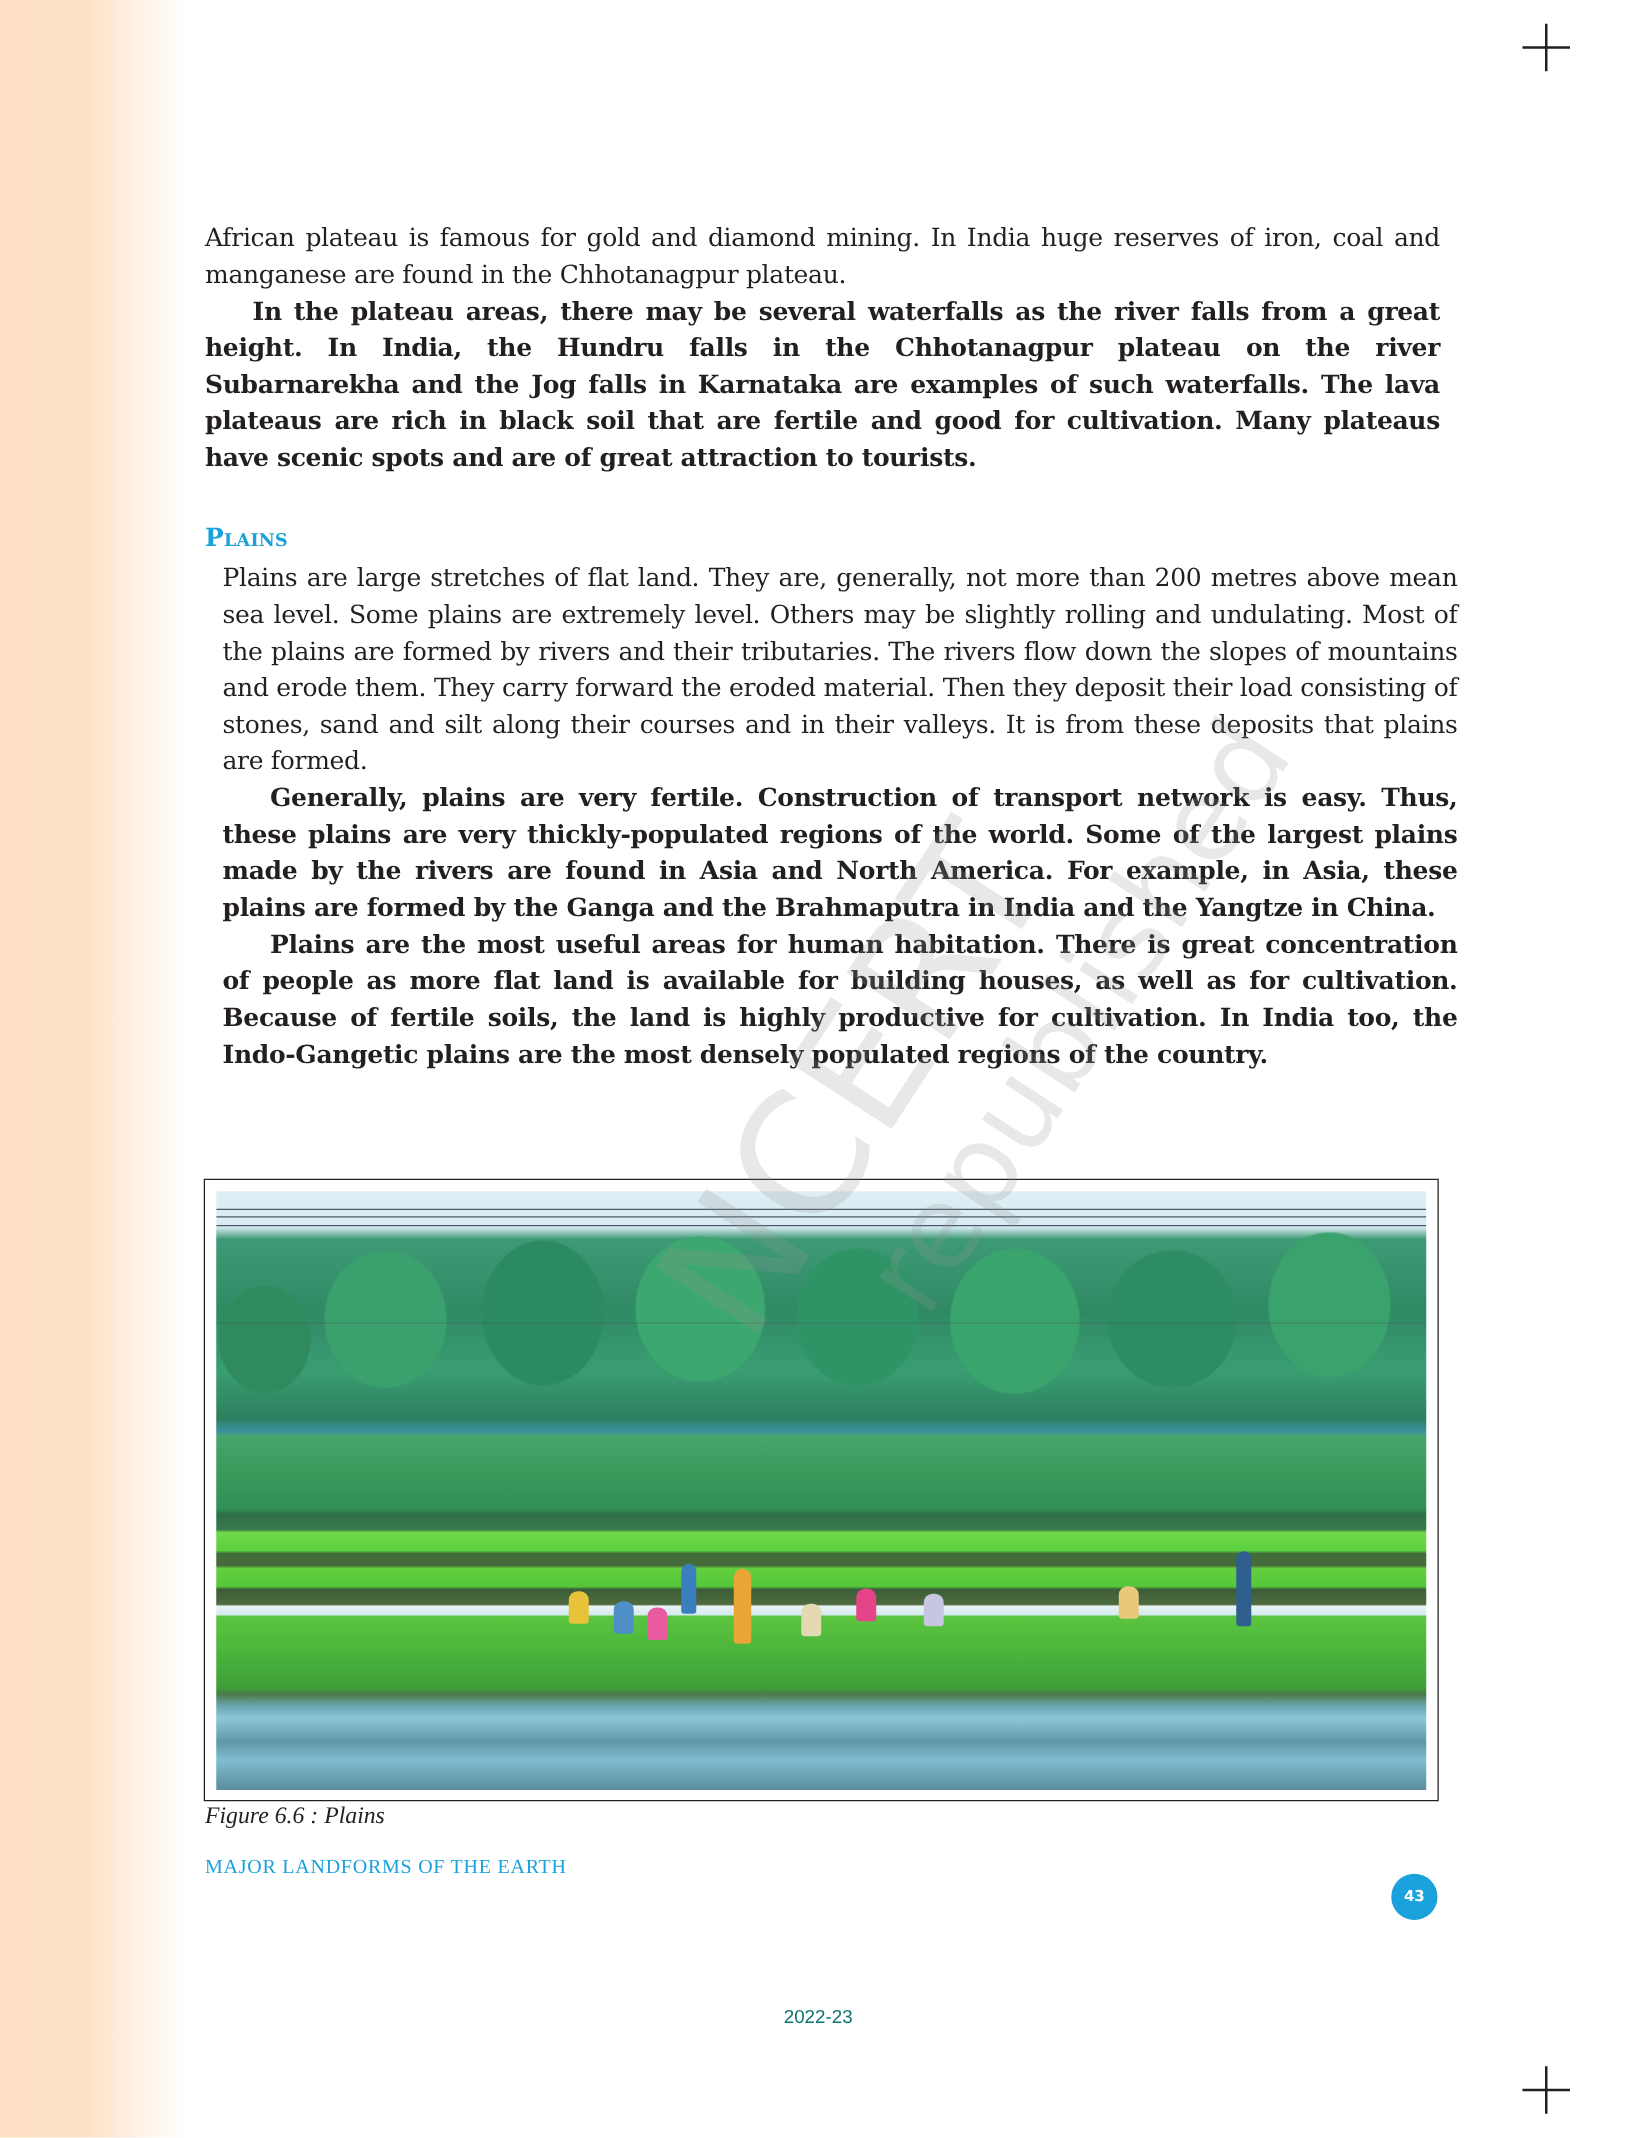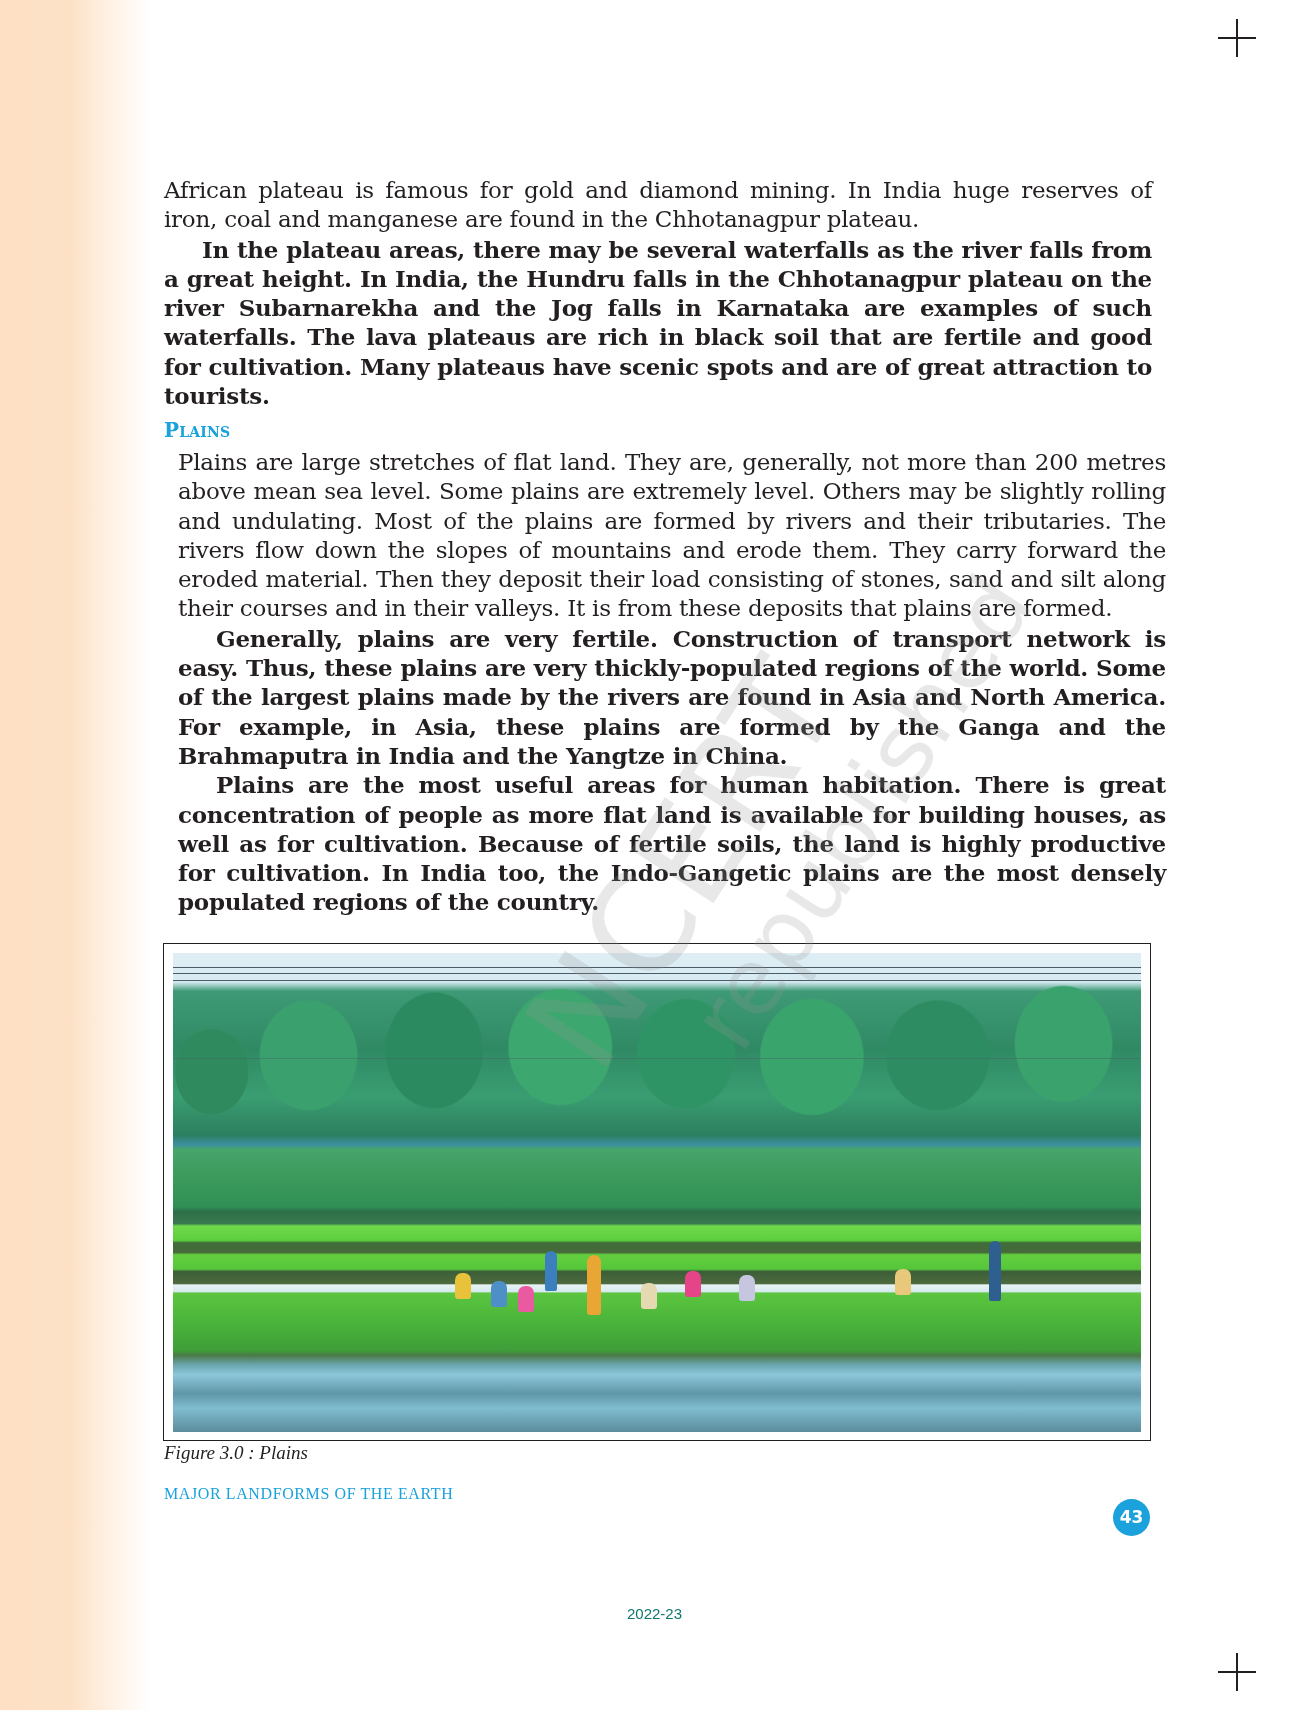--- a/index.html
+++ b/index.html
@@ -15,21 +15,21 @@
   }
   .crop-mark { position: absolute; width: 38px; height: 38px; }
   .crop-mark::before, .crop-mark::after { content: ""; position: absolute; background: #231f20; }
   .crop-mark::before { left: 0; top: 18px; width: 38px; height: 2px; }
   .crop-mark::after { left: 18px; top: 0; width: 2px; height: 38px; }
   .crop-top { left: 1218px; top: 19px; }
   .crop-bottom { left: 1218px; top: 1653px; }
 
   .text-block {
     position: absolute; left: 164px; width: 988px;
-    font-size: 23px; line-height: 29.3px;
+    font-size: 20px; line-height: 29.3px;
     text-align: justify; letter-spacing: -0.25px;
   }
   .text-block p { margin: 0; }
   .text-block p.indent { text-indent: 38px; font-weight: bold; }
   .p1 { top: 176px; }
   .plains { top: 448px; margin-left: 14px; }
 
   .heading {
     position: absolute; left: 164px; top: 418px;
     font-family: "DejaVu Serif", "Liberation Serif", serif;
@@ -87,21 +87,21 @@
   }
   .footer-title {
     position: absolute; left: 164px; top: 1485px;
     font-family: "Liberation Serif", "DejaVu Serif", serif;
     font-size: 16px; letter-spacing: 0.6px; color: #1ba1dc;
   }
   .page-badge {
     position: absolute; left: 1113px; top: 1499px; width: 37px; height: 37px;
     border-radius: 50%; background: #1ba1dc; color: #fff;
     font-family: "DejaVu Sans", "Liberation Sans", sans-serif; font-weight: bold;
-    font-size: 17px; line-height: 37px; text-align: center;
+    font-size: 12px; line-height: 37px; text-align: center;
   }
   .year {
     position: absolute; left: 627px; top: 1605px;
     font-family: "Liberation Sans", "DejaVu Sans", sans-serif; font-size: 15px; color: #0f766e;
   }
 </style>
 </head>
 <body>
 
 <div class="side-band"></div>
@@ -139,17 +139,17 @@
       <div class="person" style="left:566px;top:322px;background:#c7c6e0"></div>
       <div class="person" style="left:722px;top:316px;background:#e8c87a"></div>
       <div class="person" style="left:816px;top:288px;width:12px;height:60px;background:#2f5f8f"></div>
     </div>
   </div>
 </div>
 
 <div class="watermark wm1">NCERT</div>
 <div class="watermark wm2">republished</div>
 
-<div class="caption">Figure 3.0 : Plains</div>
+<div class="caption">Figure 6.6 : Plains</div>
 
 <div class="footer-title">MAJOR LANDFORMS OF THE EARTH</div>
 <div class="page-badge">43</div>
 <div class="year">2022-23</div>
 
 </body></html>

